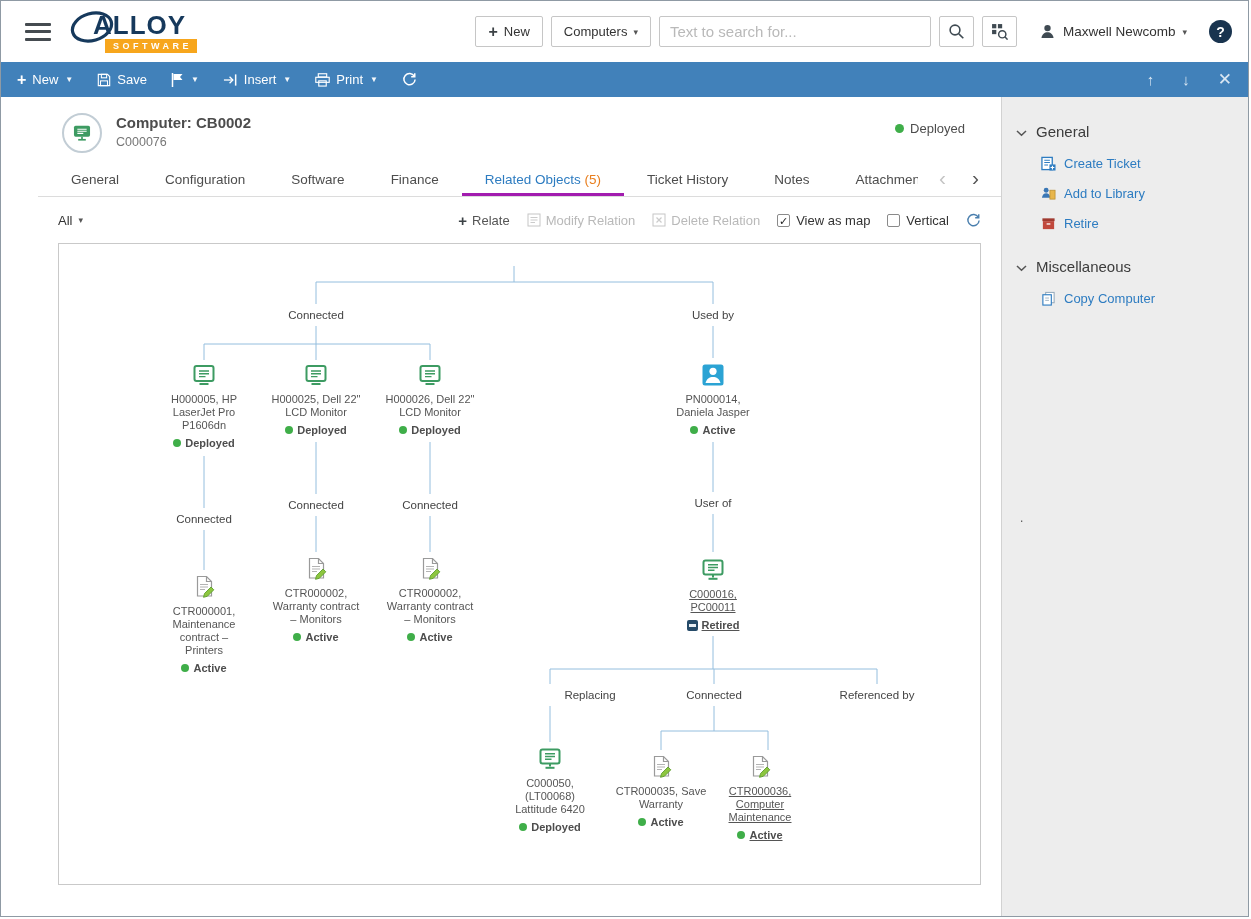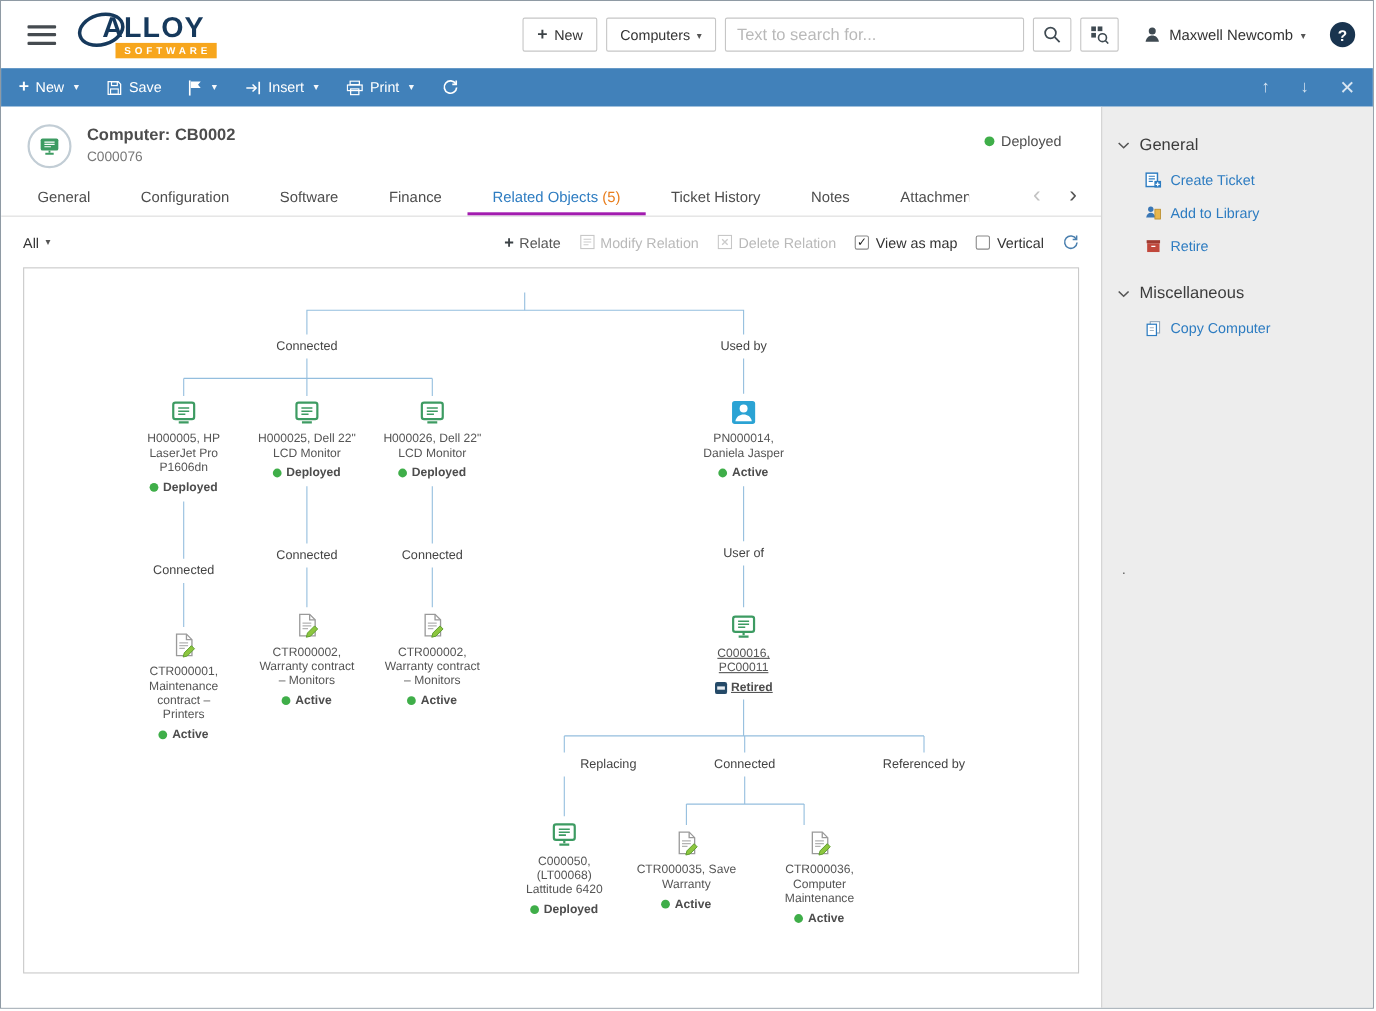--- a/index.html
+++ b/index.html
@@ -29,21 +29,21 @@
   .blue-toolbar{height:35px;background:#4181ba;display:flex;align-items:center;color:#fff;padding:0 16px;font-size:13px;flex:none;}
   .tbi{display:flex;align-items:center;gap:6px;margin-right:24px;cursor:pointer;white-space:nowrap;}
   .tbi .tplus{font-size:16px;font-weight:bold;line-height:1;}
   .tbi .tcaret{font-size:8px;opacity:.95;margin-left:1px;}
   .tb-right{margin-left:auto;display:flex;align-items:center;gap:28px;}
   .tb-right .tbi{margin-right:0;font-size:15px;color:#d9e6f2;}
   .tb-right .xbtn{font-size:17px;}
 
   
   .content{flex:1;display:flex;min-height:0;}
-  .main{flex:1;background:#fff;position:relative;overflow:hidden;display:flex;flex-direction:column;}
+  .main{flex:1;background:#fff;position:relative;overflow:hidden;display:flex;flex-direction:column;padding-left:37px;}
   .sidebar{width:247px;flex:none;background:#ededed;border-left:1px solid #d2d2d2;padding:20px 10px 0 14px;position:relative;overflow:hidden;}
 
   
   .record-header{display:flex;align-items:flex-start;padding:16px 24px 0 24px;position:relative;flex:none;}
   .rec-icon{width:40px;height:40px;border-radius:50%;border:2px solid #c2cdd5;display:flex;align-items:center;justify-content:center;background:#fff;flex:none;}
   .rec-titles{margin-left:14px;padding-top:1px;}
   .rec-title{font-size:15px;font-weight:bold;color:#4d4d4d;}
   .rec-sub{font-size:12.5px;color:#777;margin-top:4px;}
   .rec-status{position:absolute;right:36px;top:24px;display:flex;align-items:center;gap:6px;font-size:13px;color:#4d4d4d;}
   .gdot{width:9px;height:9px;border-radius:50%;background:#3fae49;display:inline-block;}
@@ -502,21 +502,21 @@
             </div>
             <div class="lines">
               <div>CTR000035, Save</div>
               <div>Warranty</div>
             </div>
             <div class="status">
               <span class="dot"></span>
               <span>Active</span>
             </div>
           </div>
-          <div class="mnode mitem" style="left: 723px; top: 510px;">
+          <div class="mnode mitem" style="left: 701px; top: 510px; text-decoration: underline;">
             <div class="micon">
               <svg width="26" height="26" viewBox="0 0 26 26">
                 <path d="M6.5 2.5h9l5 5v14.5h-14z" fill="#fff" stroke="#9a9a9a" stroke-width="1.2"></path>
                 <path d="M15.5 2.5v5h5" fill="none" stroke="#9a9a9a" stroke-width="1.2"></path>
                 <path d="M9 10.5h8M9 13h8M9 15.5h5" stroke="#b3b3b3" stroke-width="1.1" fill="none"></path>
                 <path d="M13.5 19.5l6.5-6.5 2.8 2.8-6.5 6.5-3.8 1z" fill="#8dc63f" stroke="#5e9e2e" stroke-width="0.9"></path>
               </svg>
             </div>
             <div class="lines">
               <div>CTR000036,</div>

